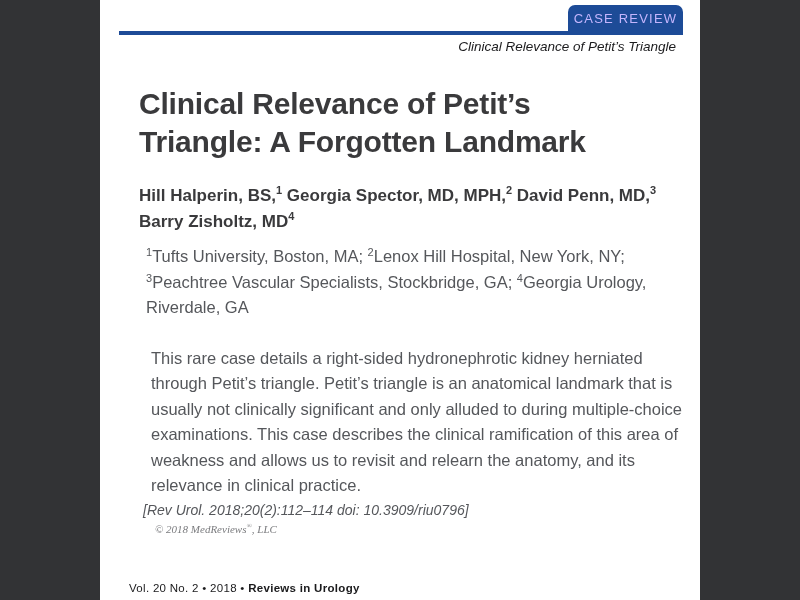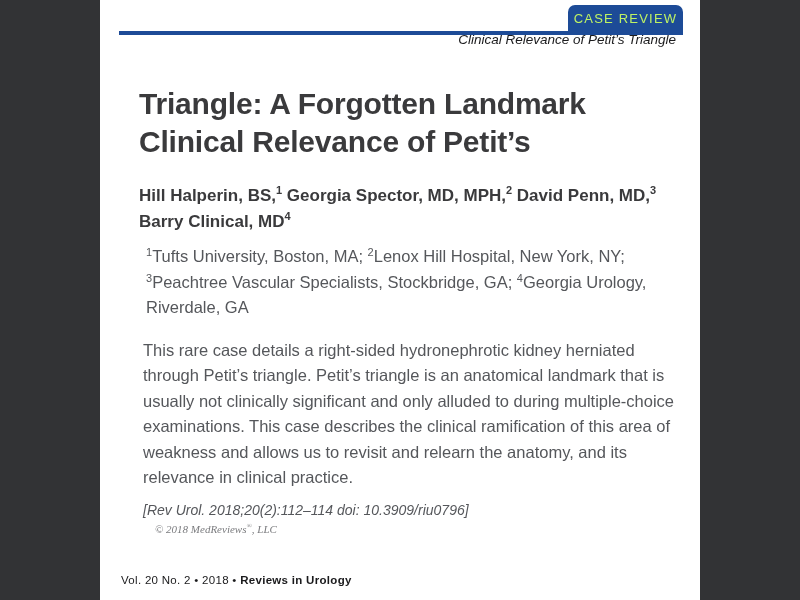--- a/index.html
+++ b/index.html
@@ -20,79 +20,79 @@
   .badge {
     position: absolute; left: 468px; top: 5px; width: 115px; height: 30px;
     border-radius: 7px 7px 0 0;
     display: flex; align-items: center; justify-content: center;
     padding-bottom: 3px; box-sizing: border-box;
   }
   .badge span {
     font-size: 13px; letter-spacing: 1.2px; font-weight: 400;
   }
   .running-head {
-    position: absolute; right: 24px; top: 32px;
+    position: absolute; right: 24px; top: 39px;
     font-style: italic; font-size: 13.5px; color: #1b1b1d;
   }
   .title {
     position: absolute; left: 39px; top: 85px; margin: 0;
     font-size: 30px; line-height: 38px; font-weight: 700;
     letter-spacing: -0.2px; color: #3a3a3c;
   }
   .title .tline { display: block; }
   .authors {
     position: absolute; left: 39px; top: 183px; width: 548px; margin: 0;
     font-size: 17px; line-height: 26px; font-weight: 700; color: #3a3a3c;
   }
   .authors sup { font-size: 11px; line-height: 0; }
   .affiliations {
     position: absolute; left: 39px; top: 237px; width: 535px; margin: 7px;
     font-size: 16.5px; line-height: 25.5px; font-weight: 400; color: #55575b;
   }
   .affiliations sup { font-size: 11px; line-height: 0; }
   .abstract {
-    position: absolute; left: 39px; top: 334px; width: 535px; margin: 4px;
+    position: absolute; left: 39px; top: 334px; width: 535px; margin: 12px;
     font-size: 16.5px; line-height: 25.4px; font-weight: 400; color: #55575b;
   }
   .citation {
     position: absolute; left: 39px; top: 498px; margin: 4px;
     font-style: italic; font-size: 14px; color: #55575b;
   }
   .copyright {
     position: absolute; left: 55px; top: 523px; margin: 0;
     font-family: "Liberation Serif", serif; font-style: italic;
     font-size: 11px; color: #7a7b7e;
   }
   .copyright sup { font-size: 7px; line-height: 0; }
   .footer {
-    position: absolute; left: 17px; top: 570px; margin: 4px;
+    position: absolute; left: 17px; top: 570px; margin: 12px;
     font-size: 11.5px; letter-spacing: 0.3px; color: #1a1a1c;
   }
   .footer .journal { font-weight: 700; }
 </style>
 </head>
 <body>
 
 <div class="stage">
   <div class="page">
 
     <div class="header-rule" style="background: rgb(29, 75, 151);"></div>
 
     <div class="badge" style="background: rgb(29, 75, 151);">
-      <span style="color: #bef264;">CASE REVIEW</span>
+      <span style="color: #c4b5fd;">CASE REVIEW</span>
     </div>
 
     <div class="running-head">Clinical Relevance of Petit’s Triangle</div>
 
     <h1 class="title">
+        <span class="tline">Clinical Relevance of Petit’s</span>
         <span class="tline">Triangle: A Forgotten Landmark</span>
-        <span class="tline">Clinical Relevance of Petit’s</span>
       </h1>
 
-    <p class="authors"><span>Hill Halperin, BS,</span><sup>1</sup><span> Georgia Spector, MD, MPH,</span><sup>2</sup><span> David Penn, MD,</span><sup>3</sup><span> Barry Clinical, MD</span><sup>4</sup></p>
+    <p class="authors"><span>Hill Halperin, BS,</span><sup>1</sup><span> Georgia Spector, MD, MPH,</span><sup>2</sup><span> David Penn, MD,</span><sup>3</sup><span> Barry Zisholtz, MD</span><sup>4</sup></p>
 
     <p class="affiliations"><sup>1</sup><span>Tufts University, Boston, MA; </span><sup>2</sup><span>Lenox Hill Hospital, New York, NY; </span><sup>3</sup><span>Peachtree Vascular Specialists, Stockbridge, GA; </span><sup>4</sup><span>Georgia Urology, Riverdale, GA</span></p>
 
     <p class="abstract">This rare case details a right-sided hydronephrotic kidney herniated through Petit’s triangle. Petit’s triangle is an anatomical landmark that is usually not clinically significant and only alluded to during multiple-choice examinations. This case describes the clinical ramification of this area of weakness and allows us to revisit and relearn the anatomy, and its relevance in clinical practice.</p>
 
     <p class="citation">[Rev Urol. 2018;20(2):112–114 doi: 10.3909/riu0796]</p>
 
     <p class="copyright"><span>© 2018 MedReviews</span><sup>®</sup><span>, LLC</span></p>
 
     <p class="footer"><span>Vol. 20 No. 2 • 2018 • </span><span class="journal">Reviews in Urology</span></p>

